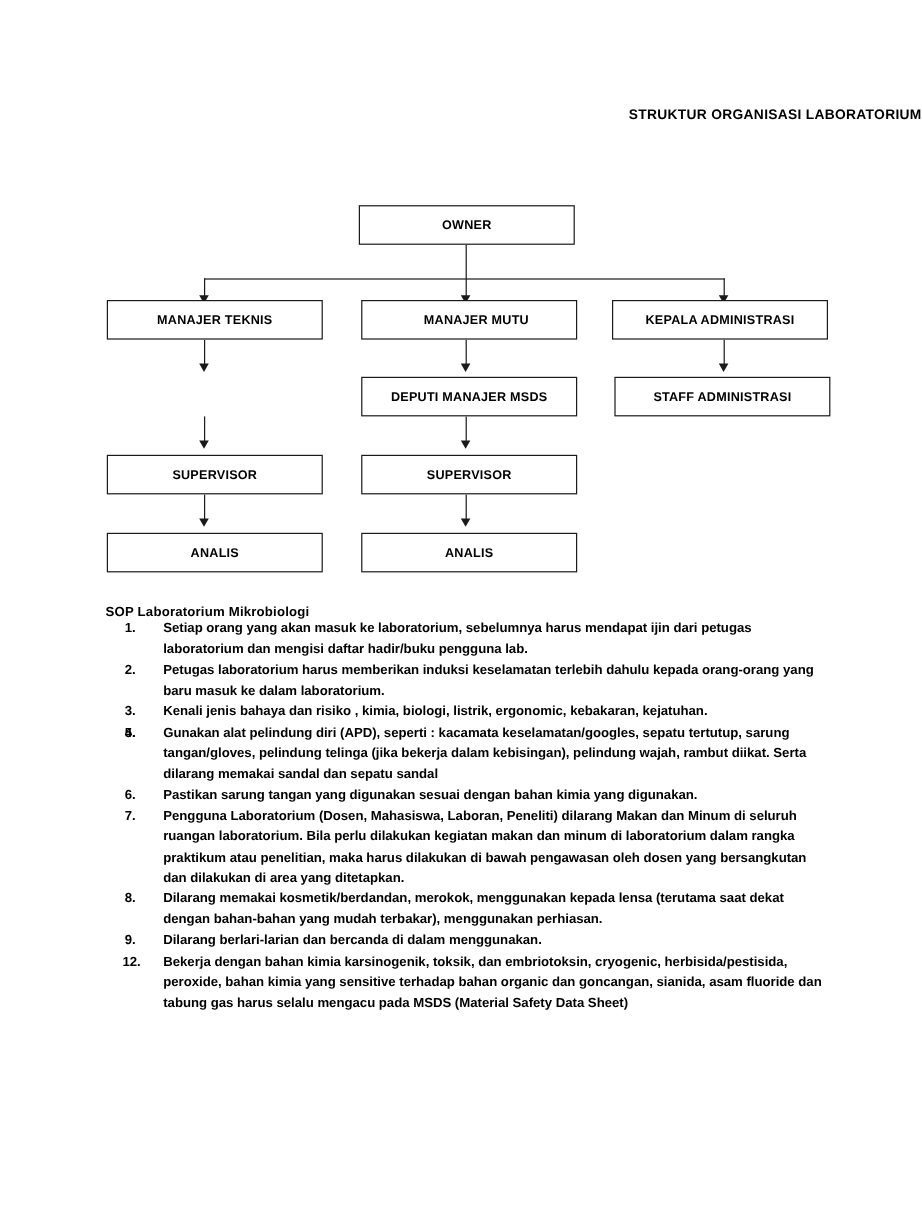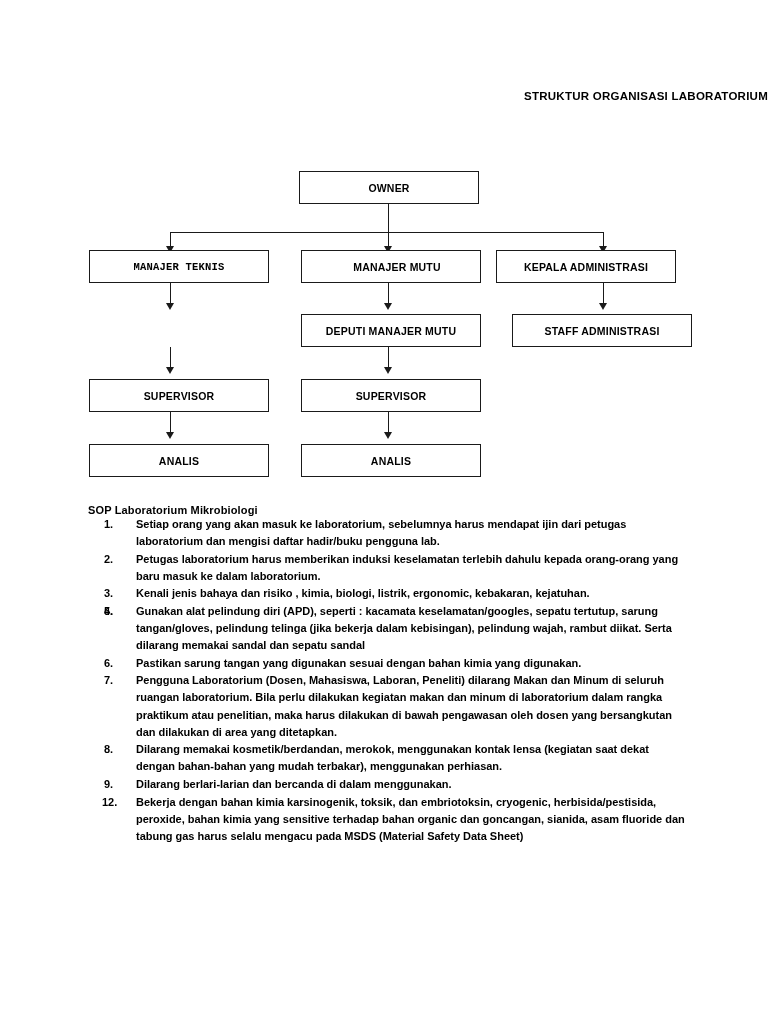--- a/index.html
+++ b/index.html
@@ -127,39 +127,39 @@
     <div class="conn conn-h" style="left:170px; top:232px; width:434px; height:1.4px;"></div>
 
     <div class="conn conn-v" style="left:170px; top:232px; width:1.4px; height:20px;"></div>
 
     <div class="conn conn-v" style="left:603px; top:232px; width:1.4px; height:20px;"></div>
 
     <div class="arrow" style="left:166px; top:246px;"></div>
     <div class="arrow" style="left:384px; top:246px;"></div>
     <div class="arrow" style="left:599px; top:246px;"></div>
 
-    <div class="node" style="left:89px; top:250px; width:180px; height:33px;font-family:Liberation Mono, monospace;">
+    <div class="node" style="left:89px; top:250px; width:180px; height:33px;">
       <span>MANAJER TEKNIS</span>
     </div>
     <div class="node" style="left:301px; top:250px; width:180px; height:33px;padding-left:12px;">
       <span>MANAJER MUTU</span>
     </div>
-    <div class="node" style="left:496px; top:250px; width:180px; height:33px;">
+    <div class="node" style="left:510px; top:250px; width:180px; height:33px;">
       <span>KEPALA ADMINISTRASI</span>
     </div>
 
     <div class="conn conn-v" style="left:170px; top:283px; width:1.4px; height:22px;"></div>
     <div class="arrow" style="left:166px; top:303px;"></div>
     <div class="conn conn-v" style="left:388px; top:283px; width:1.4px; height:22px;"></div>
     <div class="arrow" style="left:384px; top:303px;"></div>
     <div class="conn conn-v" style="left:603px; top:283px; width:1.4px; height:22px;"></div>
     <div class="arrow" style="left:599px; top:303px;"></div>
 
     <div class="node" style="left:301px; top:314px; width:180px; height:33px;">
-      <span>DEPUTI MANAJER MUTU</span>
+      <span>DEPUTI MANAJER MSDS</span>
     </div>
     <div class="node" style="left:512px; top:314px; width:180px; height:33px;">
       <span>STAFF ADMINISTRASI</span>
     </div>
 
     <div class="conn conn-v" style="left:170px; top:347px; width:1.4px; height:23px;"></div>
     <div class="arrow" style="left:166px; top:367px;"></div>
     <div class="conn conn-v" style="left:388px; top:347px; width:1.4px; height:23px;"></div>
     <div class="arrow" style="left:384px; top:367px;"></div>
 
@@ -208,21 +208,21 @@
     <li>
       <span class="num">6.</span>
       <span>Pastikan sarung tangan yang digunakan sesuai dengan bahan kimia yang digunakan.</span>
     </li>
     <li>
       <span class="num">7.</span>
       <span>Pengguna Laboratorium (Dosen, Mahasiswa, Laboran, Peneliti) dilarang Makan dan Minum di seluruh ruangan laboratorium. Bila perlu dilakukan kegiatan makan dan minum di laboratorium dalam rangka praktikum atau penelitian, maka harus dilakukan di bawah pengawasan oleh dosen yang bersangkutan dan dilakukan di area yang ditetapkan.</span>
     </li>
     <li>
       <span class="num">8.</span>
-      <span>Dilarang memakai kosmetik/berdandan, merokok, menggunakan kontak lensa (kegiatan saat dekat dengan bahan-bahan yang mudah terbakar), menggunakan perhiasan.</span>
+      <span>Dilarang memakai kosmetik/berdandan, merokok, menggunakan kepada lensa (terutama saat dekat dengan bahan-bahan yang mudah terbakar), menggunakan perhiasan.</span>
     </li>
     <li>
       <span class="num">9.</span>
       <span>Dilarang berlari-larian dan bercanda di dalam menggunakan.</span>
     </li>
     <li>
       <span class="num wide">12.</span>
       <span>Bekerja dengan bahan kimia karsinogenik, toksik, dan embriotoksin, cryogenic, herbisida/pestisida, peroxide, bahan kimia yang sensitive terhadap bahan organic dan goncangan, sianida, asam fluoride dan tabung gas harus selalu mengacu pada MSDS (Material Safety Data Sheet)</span>
     </li>
   </ol>

